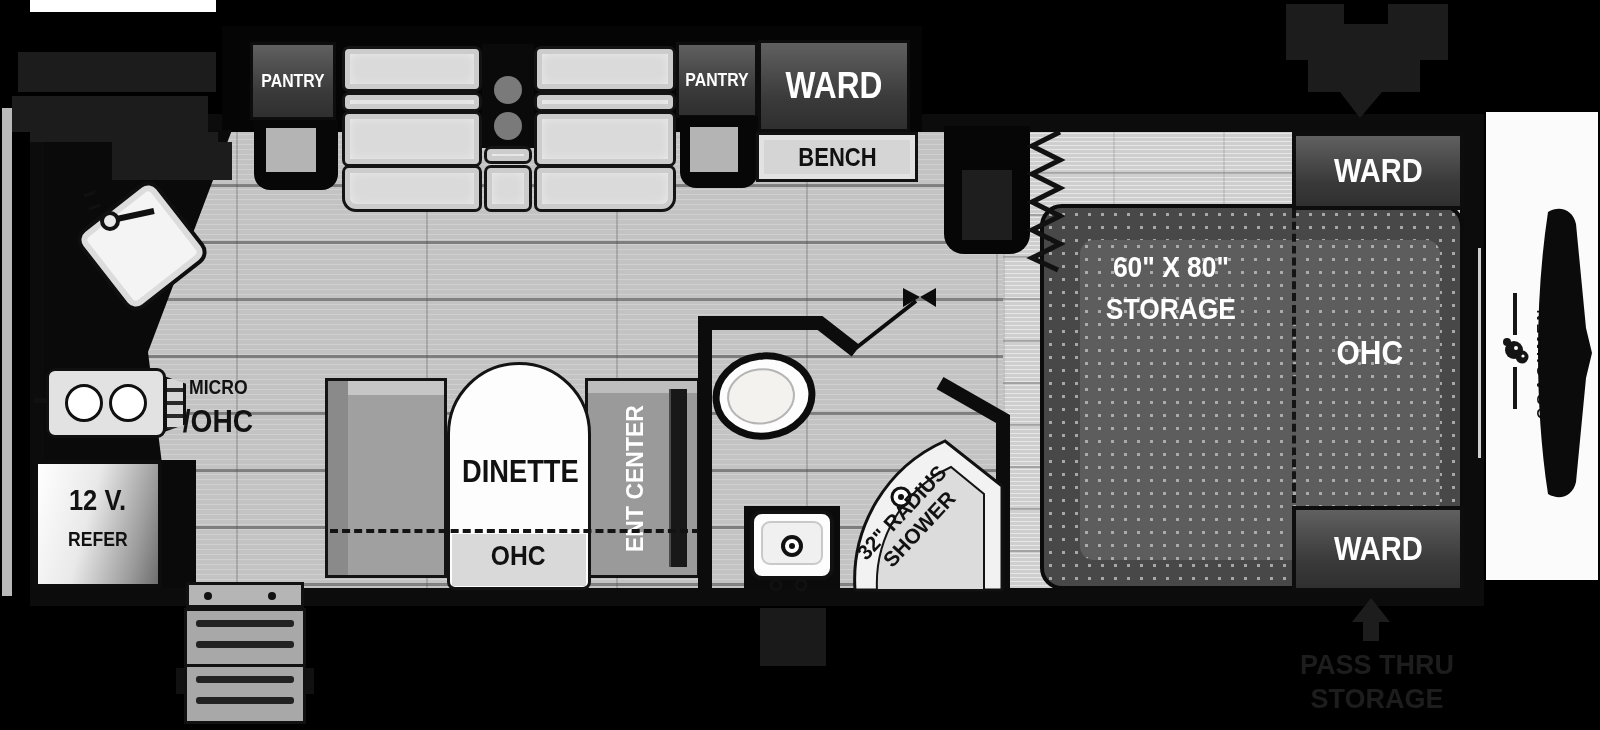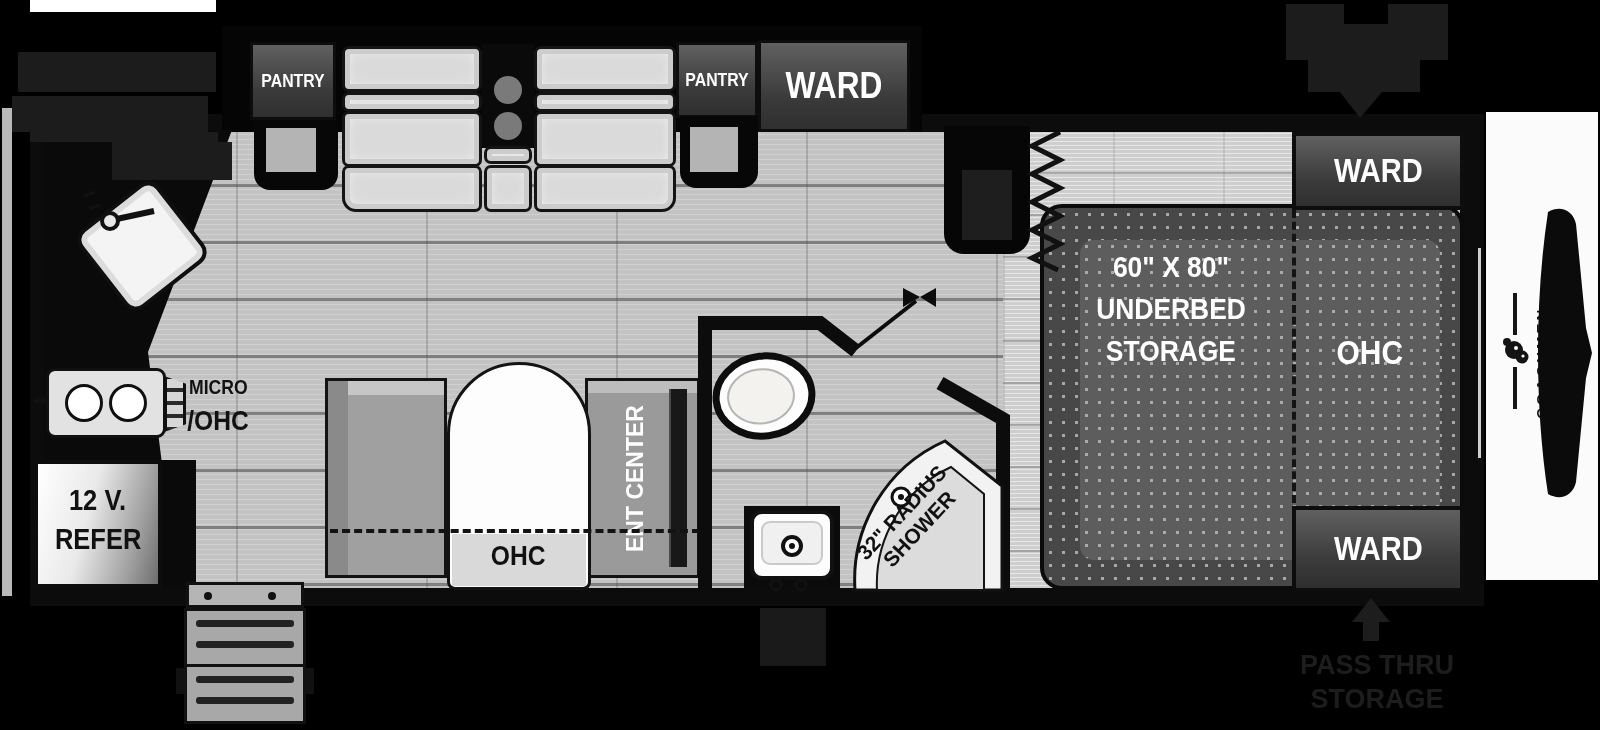--- a/index.html
+++ b/index.html
@@ -59,31 +59,31 @@
     <div class="a" style="left:60px;top:13px;width:38px;height:38px;border-radius:50%;background:#fff;border:3px solid #101010;box-sizing:border-box;"></div>
   </div>
   <div class="a" style="left:34px;top:398px;width:12px;height:5px;background:#101010;"></div>
   <div class="a" style="left:164px;top:376px;width:22px;height:56px;background:repeating-linear-gradient(180deg,#d7d7d7 0 9px,#2a2a2a 9px 13px);
               border:3px solid #101010;box-sizing:border-box;clip-path:polygon(0 0,100% 14%,100% 86%,0 100%);"></div>
 
   <div class="a" style="left:160px;top:370px;width:116px;height:70px;">
     <div class="lbl" style="font-size:20px;height:34px;">
         <span>MICRO</span>
       </div>
-    <div class="lbl" style="font-size:28px;height:34px;">
+    <div class="lbl" style="font-size:32px;height:34px;">
         <span>/OHC</span>
       </div>
   </div>
 
   <div class="a" style="left:34px;top:460px;width:128px;height:128px;border:4px solid #0d0d0d;box-sizing:border-box;
               background:linear-gradient(105deg,#ffffff 0%,#e9e9e9 42%,#9c9c9c 80%,#6e6e6e 100%);">
     <div class="lbl" style="font-size:29px;height:44px;margin-top:14px;">
         <span>12 V.</span>
       </div>
-    <div class="lbl" style="font-size:29px;height:34px;">
+    <div class="lbl" style="font-size:20px;height:34px;">
         <span>REFER</span>
       </div>
   </div>
 
   <div class="a darkcab lbl lblw" style="left:250px;top:42px;width:86px;height:78px;font-size:18px;">
     <span>PANTRY</span>
   </div>
   <div class="a" style="left:254px;top:120px;width:84px;height:70px;background:#070707;border-radius:0 0 16px 16px;">
     <div class="a" style="left:12px;top:8px;width:50px;height:44px;background:#b4b4b4;"></div>
   </div>
@@ -108,52 +108,56 @@
   <div class="a darkcab lbl lblw" style="left:676px;top:42px;width:82px;height:76px;font-size:18px;">
     <span>PANTRY</span>
   </div>
   <div class="a" style="left:680px;top:116px;width:78px;height:72px;background:#070707;border-radius:0 0 16px 16px;">
     <div class="a" style="left:10px;top:11px;width:48px;height:45px;background:#b4b4b4;"></div>
   </div>
 
   <div class="a darkcab lbl lblw" style="left:758px;top:40px;width:152px;height:92px;font-size:36px;">
     <span>WARD</span>
   </div>
+  <div class="a lbl" style="left:756px;top:132px;width:162px;height:50px;font-size:25px;background:#d5d5d5;border:3px solid #111;box-sizing:border-box;
+              box-shadow:inset 0 0 0 5px #e2e2e2;">
+    <span>BENCH</span>
+  </div>
 
   <div class="a" style="left:944px;top:126px;width:86px;height:128px;background:#060606;border-radius:0 0 20px 20px;">
     <div class="a" style="left:18px;top:44px;width:50px;height:70px;background:#1e1e1e;"></div>
   </div>
 
   <div class="a" style="left:325px;top:378px;width:122px;height:200px;background:#a0a0a0;border:3px solid #131313;box-sizing:border-box;">
     <div class="a" style="left:0;top:0;width:116px;height:14px;background:#c6c6c6;"></div>
     <div class="a" style="left:0;top:0;width:20px;height:194px;background:#8a8a8a;"></div>
   </div>
   <div class="a" style="left:585px;top:378px;width:115px;height:200px;background:#9a9a9a;border:3px solid #131313;box-sizing:border-box;">
     <div class="a" style="left:0;top:0;width:109px;height:12px;background:#bdbdbd;"></div>
     <div class="a vtext lblw" style="left:28px;top:6px;width:38px;height:184px;font-size:23px;">
       <span>ENT CENTER</span>
     </div>
     <div class="a" style="left:81px;top:8px;width:16px;height:178px;background:#181818;border-left:2px solid #4a4a4a;"></div>
   </div>
   <div class="a" style="left:447px;top:362px;width:144px;height:228px;background:#fdfdfd;border:3px solid #131313;border-radius:72px 72px 8px 8px;box-sizing:border-box;"></div>
   <div class="a" style="left:452px;top:534px;width:134px;height:52px;background:#d9d9d9;"></div>
+  <div class="a lbl" style="left:440px;top:455px;width:160px;height:34px;font-size:31px;">
+    <span>DINETTE</span>
+  </div>
   <div class="a" style="left:330px;top:529px;width:370px;height:0;border-top:4px dashed #131313;"></div>
   <div class="a lbl" style="left:478px;top:540px;width:80px;height:32px;font-size:28px;">
     <span>OHC</span>
   </div>
 
   <div class="a dots" style="left:1040px;top:204px;width:424px;height:386px;background-color:#484848;border:4px solid #0b0b0b;border-radius:22px;box-sizing:border-box;"></div>
   <div class="a dots" style="left:1080px;top:240px;width:360px;height:320px;background-color:#5d5d5d;border-radius:14px;"></div>
   <div class="a" style="left:1292px;top:210px;width:0;height:376px;border-left:4px dashed #141414;"></div>
   <div class="a" style="left:1058px;top:246px;width:226px;height:210px;">
     <div class="lbl lblw" style="font-size:30px;height:42px;">
         <span>60" X 80"</span>
-      </div>
-    <div class="lbl lblw" style="font-size:30px;height:42px;">
-        <span>UNDERBED</span>
       </div>
     <div class="lbl lblw" style="font-size:30px;height:42px;">
         <span>STORAGE</span>
       </div>
   </div>
   <div class="a lbl lblw" style="left:1320px;top:330px;width:100px;height:44px;font-size:34px;">
     <span>OHC</span>
   </div>
 
   <div class="a darkcab lbl lblw" style="left:1292px;top:132px;width:172px;height:78px;font-size:33px;border-width:4px;">

